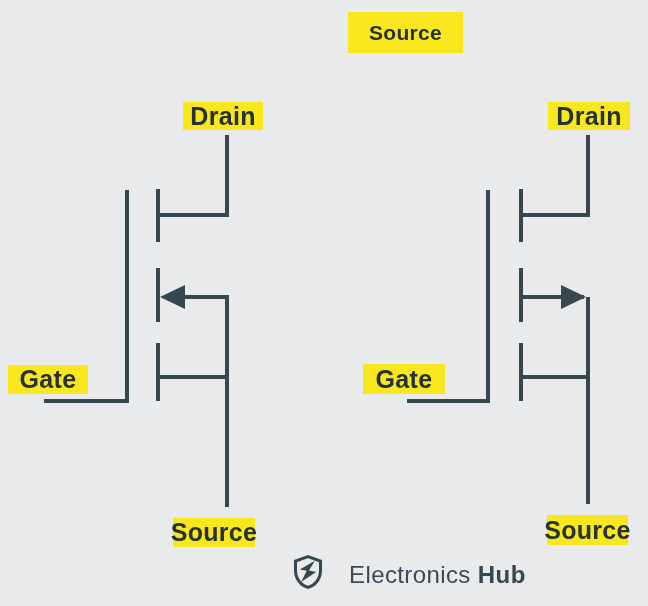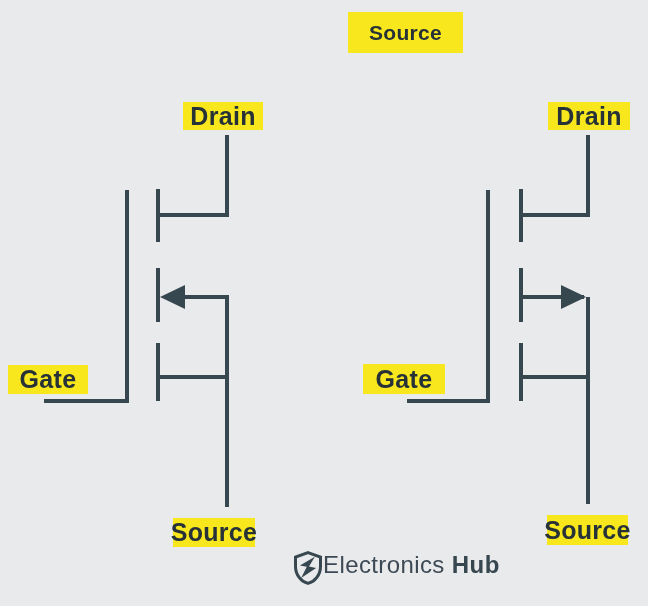--- a/index.html
+++ b/index.html
@@ -33,22 +33,22 @@
   .lbl-l-gate   { left: 8px;   top: 365px; width: 80px;  height: 29px; }
   .lbl-l-source { left: 173px; top: 518px; width: 82px;  height: 29px; }
   .lbl-r-drain  { left: 548px; top: 102px; width: 82px;  height: 28px; }
   .lbl-r-gate   { left: 363px; top: 364px; width: 82px;  height: 30px; }
   .lbl-r-source { left: 547px; top: 515px; width: 81px;  height: 30px; }
   .brand {
     position: absolute;
     left: 293px; top: 551px;
     height: 38px;
     display: flex;
-    align-items: flex-start;
-    gap: 0;
+    align-items: flex-end;
+    gap: 26px;
   }
   .brand-text {
     font-size: 24px;
     color: #3d4a55;
     letter-spacing: 0.4px;
     white-space: nowrap;
   }
   .brand-text .bold {
     font-weight: bold;
     color: #37474f;

